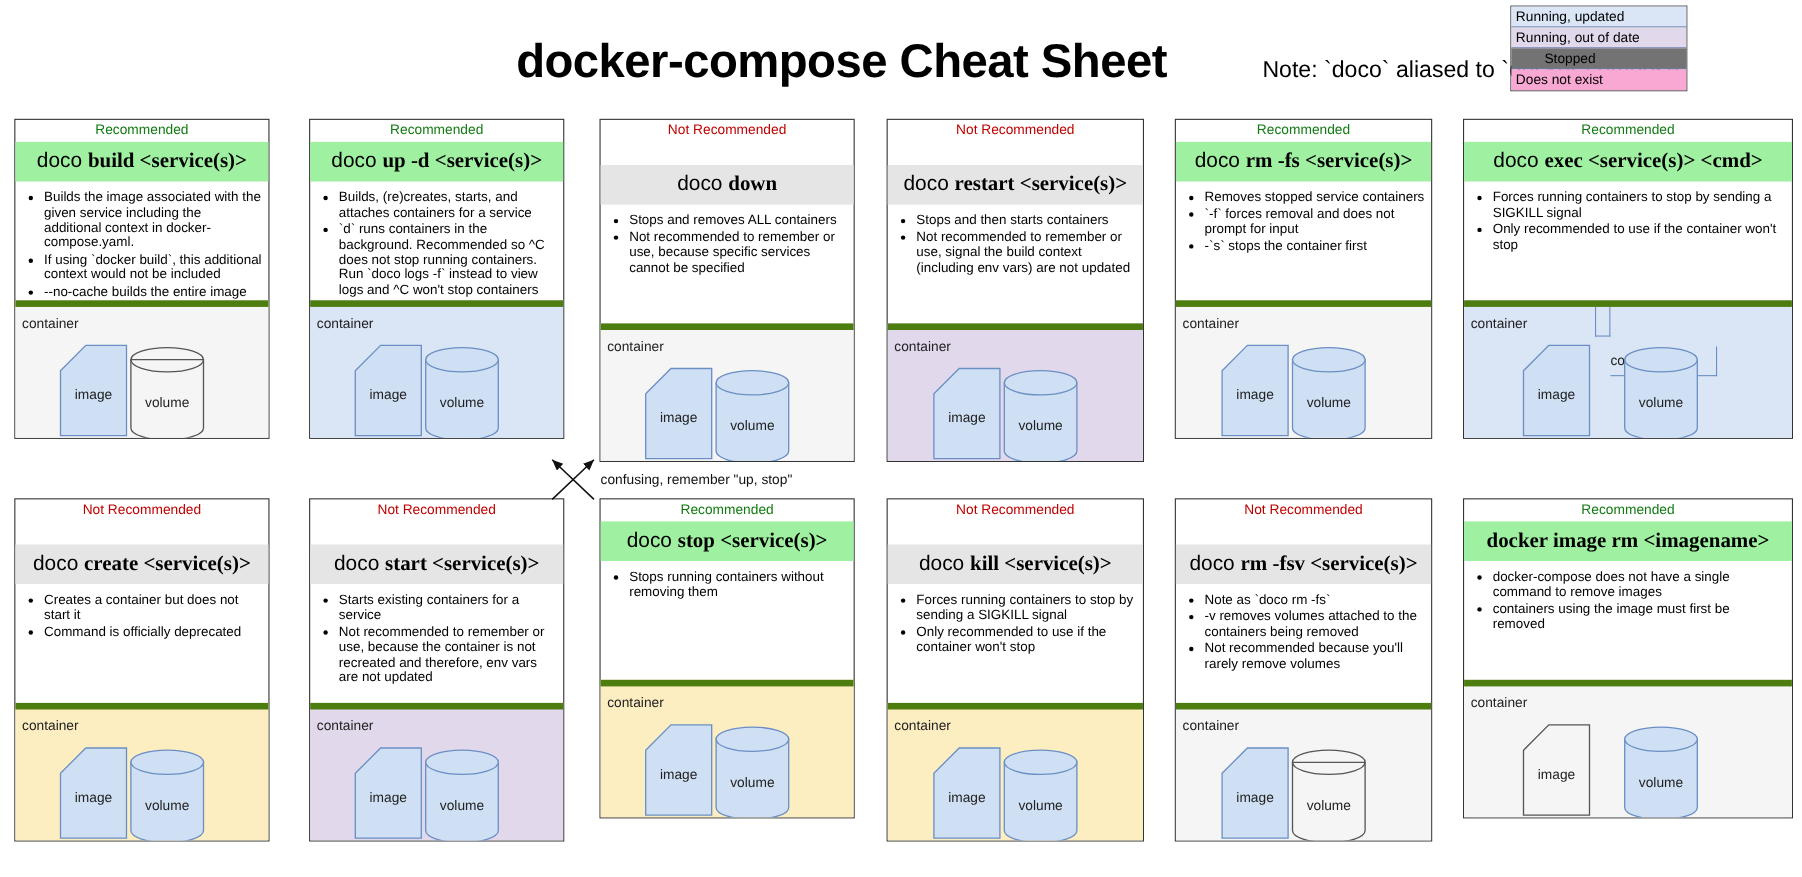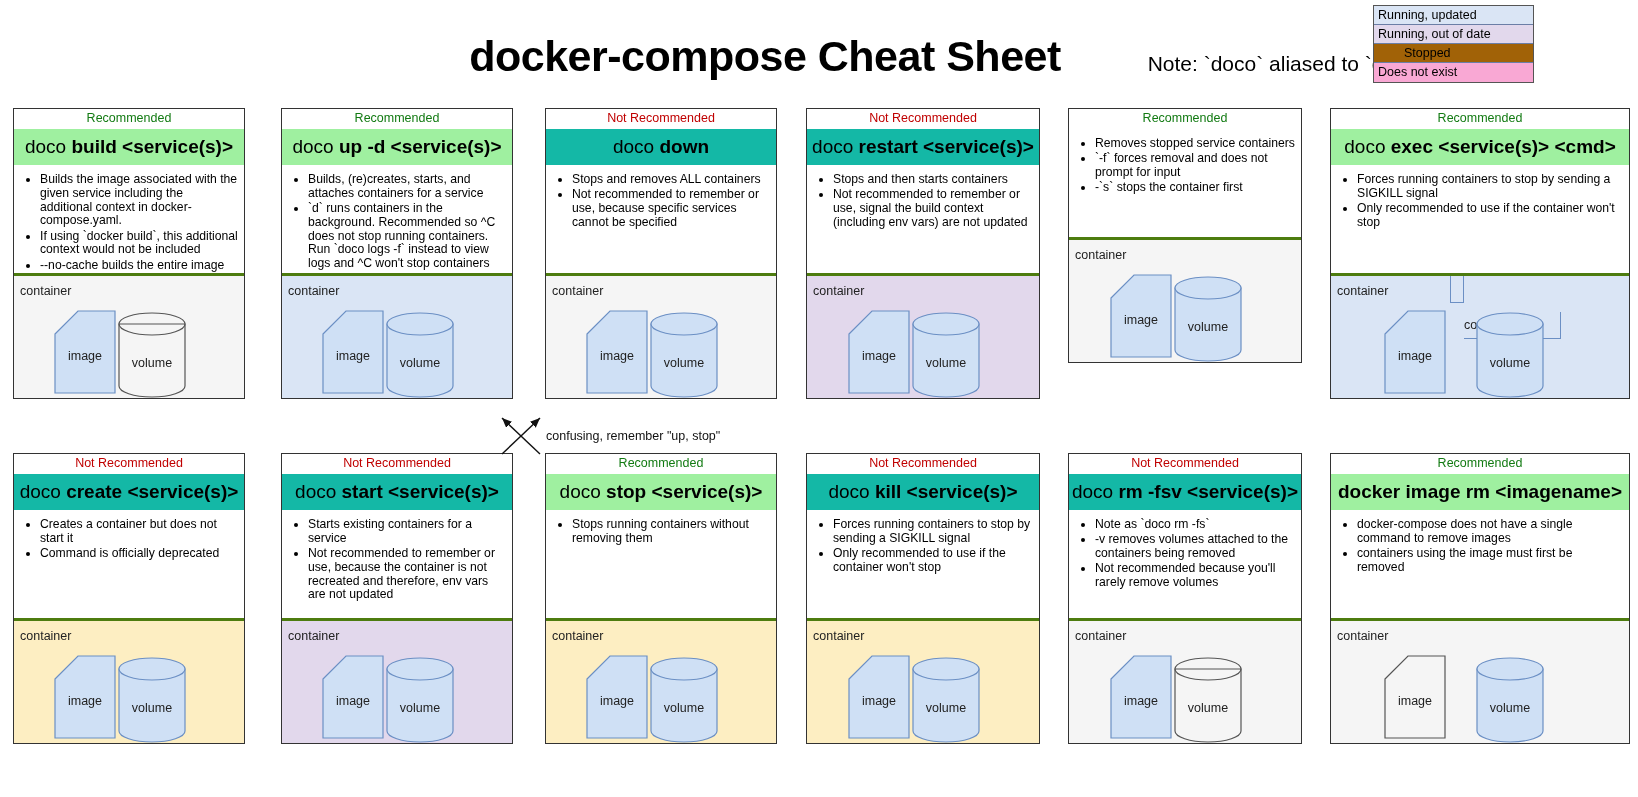--- a/index.html
+++ b/index.html
@@ -70,22 +70,22 @@
   .card-cmd {
     height: 36px;
     line-height: 36px;
     text-align: center;
     font-size: 19px;
     white-space: nowrap;
     overflow: hidden;
     box-sizing: border-box;
   }
   .cmd-good { background: #9ff0a0; }
-  .cmd-bad  { background: #14b8a6; }
-  .card-cmd .b { font-weight: bold; }
+  .cmd-bad  { background: #e5e5e5; margin-top: 21px; }
+  .card-cmd .b { font-weight: bold; font-family: Liberation Serif, serif; }
 
   .card-notes {
     box-sizing: border-box;
     padding: 8px 6px 4px 6px;
     height: 108px;
     overflow: hidden;
   }
   .card-notes ul {
     margin: 0; padding: 0 0 0 20px;
     list-style-type: disc;
@@ -95,21 +95,21 @@
     line-height: 13.8px;
     margin-bottom: 1.5px;
   }
   .card-notes li b { font-weight: normal; }
 
   
   .diagram {
     position: relative;
     height: 125px;
     box-sizing: border-box;
-    border-top: 3px solid #4d7c0f;
+    border-top: 6px solid #4d7c0f;
     overflow: hidden;
   }
   .diagram .lbl-container {
     position: absolute;
     left: 6px; top: 8px;
     font-size: 12.5px;
     color: #222;
   }
   .diagram svg { position: absolute; left: 0; top: 0; }
   .shape-label {
@@ -158,21 +158,21 @@
 </style>
 </head>
 <body>
 
 <h1 id="title">docker-compose Cheat Sheet</h1>
 <div id="subtitle">Note: `doco` aliased to `docker-compose`</div>
 
 <div id="legend">
     <div class="legend-row" style="background: rgb(218, 229, 245);">Running, updated</div>
     <div class="legend-row" style="background: rgb(226, 216, 236);">Running, out of date</div>
-    <div class="legend-row" style="background: #a16207; padding-left: 30px;">Stopped</div>
+    <div class="legend-row" style="background: #737373; padding-left: 30px;">Stopped</div>
     <div class="legend-row" style="background: #f9a8d4;">Does not exist</div>
   </div>
 
 <div id="cards-root">
     <div class="card" style="left: 13px; top: 108px; width: 232px;">
       <div class="card-rec rec-good">Recommended</div>
       <div class="card-cmd cmd-good"><span>doco </span><span class="b">build &lt;service(s)&gt;</span></div>
       <div class="card-notes">
         <ul>
           <li><span>Builds the image associated with the given service including the additional context in docker-compose.yaml.</span></li>
@@ -246,20 +246,21 @@
           <path d="M42,58 L65,35 L102,35 L102,117 L42,117 Z" fill="#cfe0f5" stroke="#6b8fc4" stroke-width="1.2"></path>
           <text class="shape-label" x="72" y="84">image</text>
           <path d="M106,48 L106,110 A33,11 0 0 0 172,110 L172,48 Z" fill="#cfe0f5" stroke="#6b8fc4" stroke-width="1.2"></path>
           <ellipse cx="139" cy="48" rx="33" ry="11" fill="#cfe0f5" stroke="#6b8fc4" stroke-width="1.2"></ellipse>
           <text class="shape-label" x="139" y="91">volume</text>
         </svg>
       </div>
     </div>
     <div class="card" style="left: 1068px; top: 108px; width: 234px;">
       <div class="card-rec rec-good">Recommended</div>
+      <div class="card-cmd cmd-good"><span>doco </span><span class="b">rm -fs &lt;service(s)&gt;</span></div>
       <div class="card-notes">
         <ul>
           <li><span>Removes stopped service containers</span></li>
           <li><span>`-f` forces removal and does not prompt for input</span></li>
           <li><span>-`s` stops the container first</span></li>
         </ul>
       </div>
       <div class="diagram st-none">
         <div class="lbl-container">container</div>
         <svg width="232" height="125">

